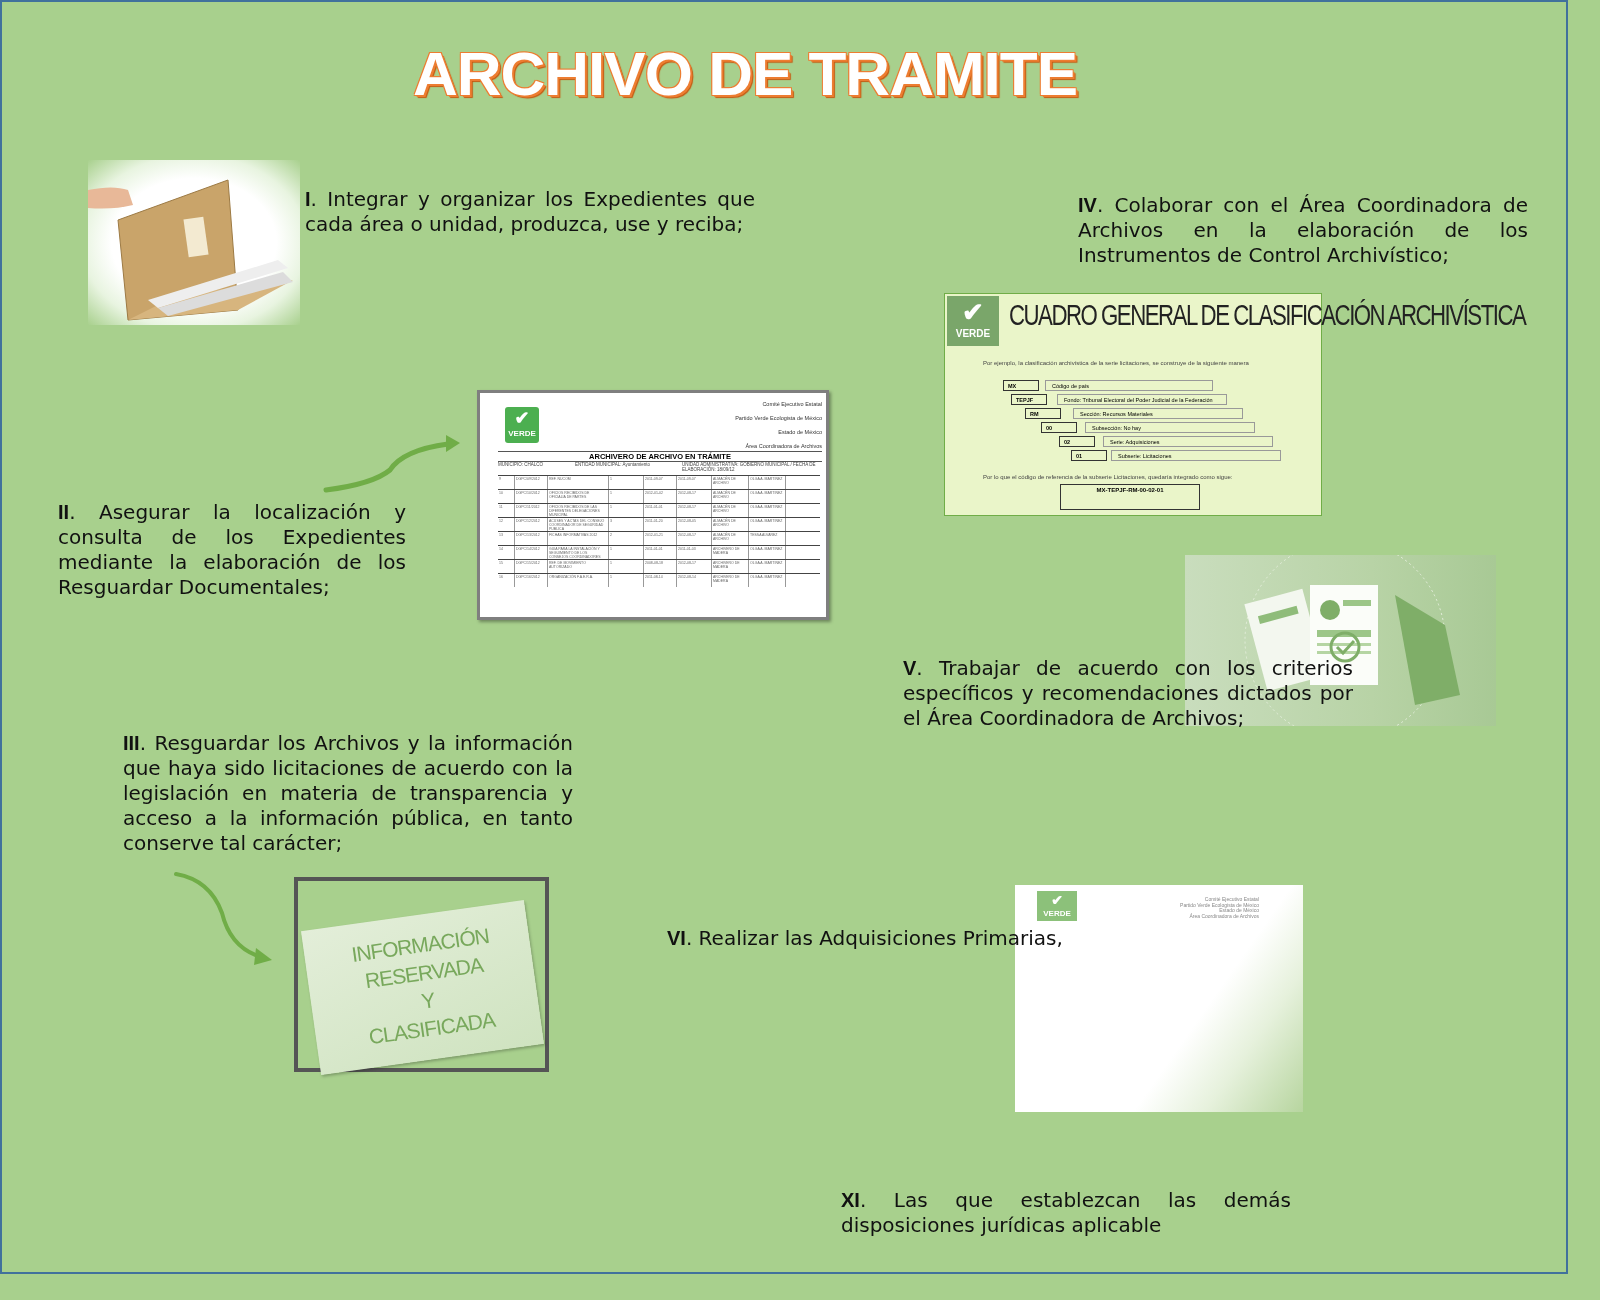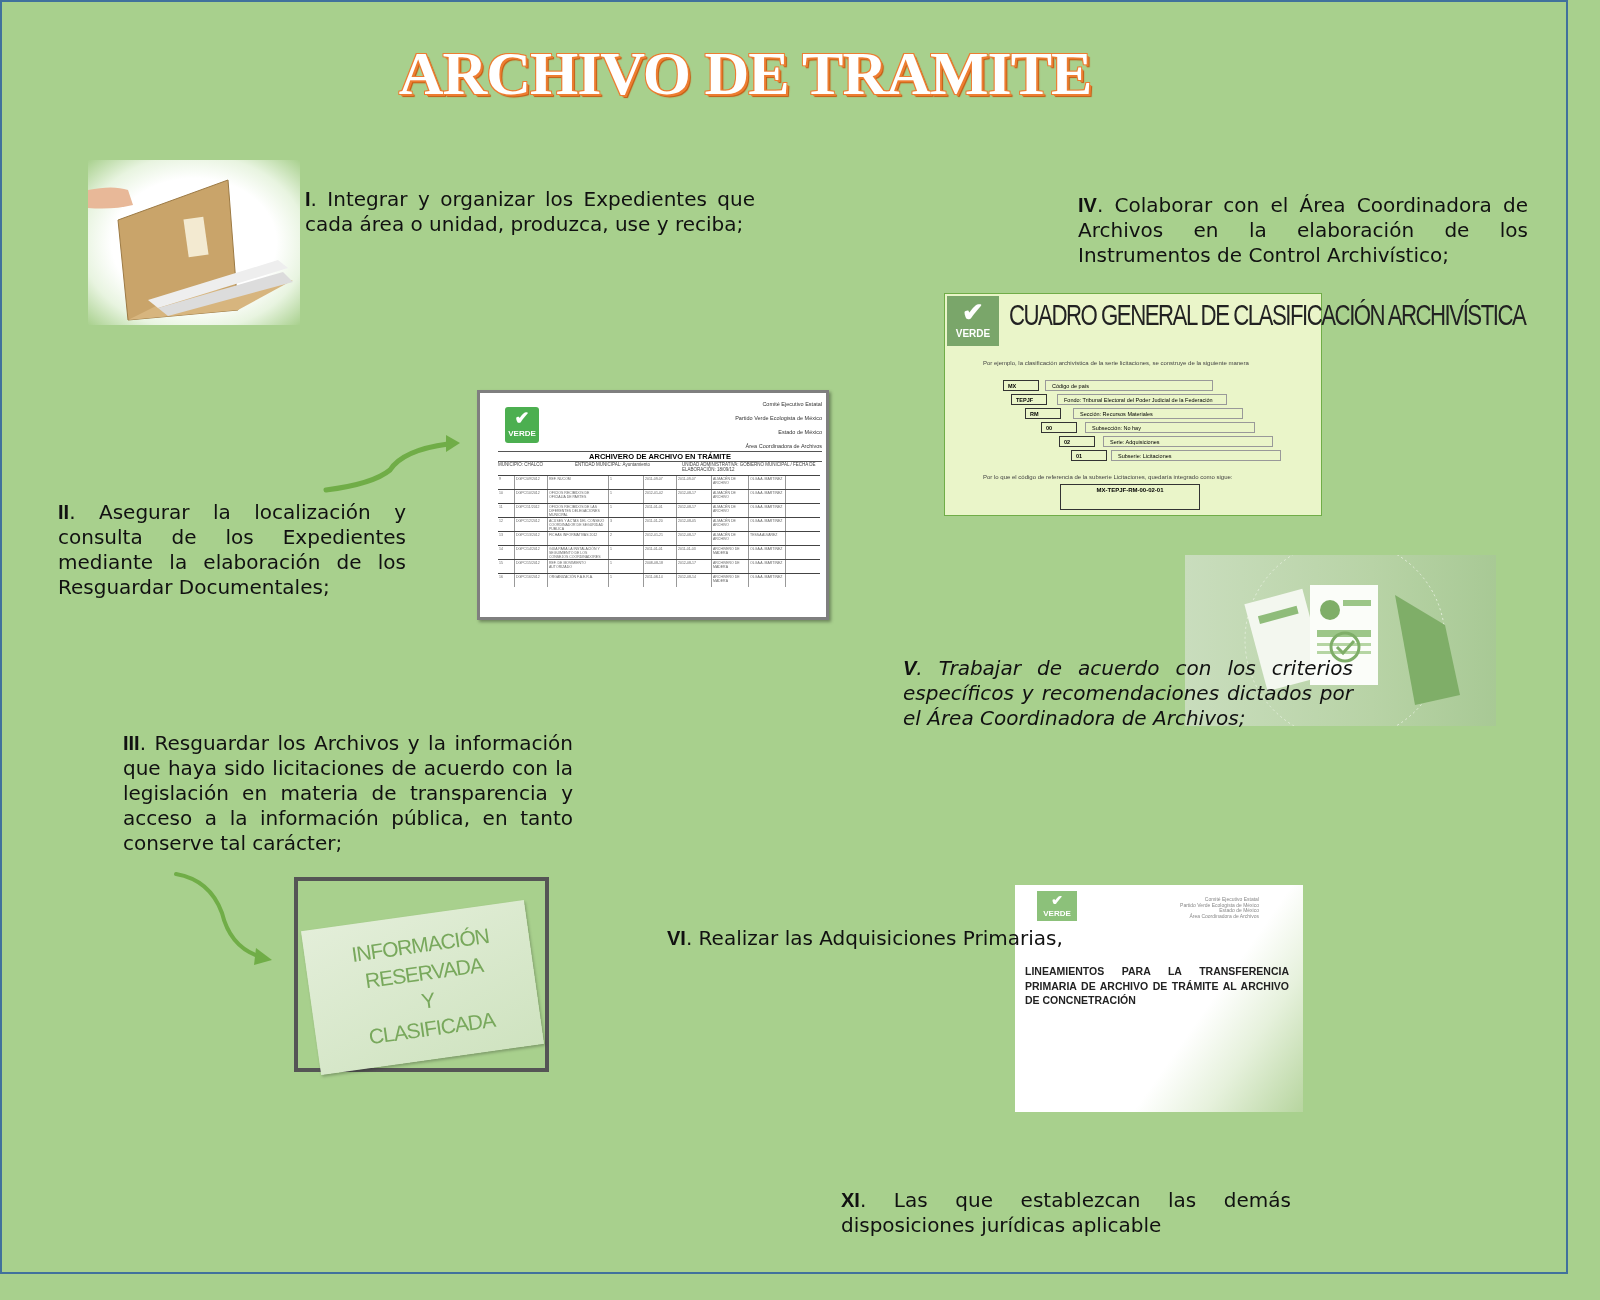--- a/index.html
+++ b/index.html
@@ -1,18 +1,18 @@
 <!DOCTYPE html>
 <html><head>
 <meta charset="utf-8">
 <style>
   html,body{margin:0;padding:0;background:#a8d08d;}
   body{width:1568px;height:1274px;position:relative;overflow:hidden;font-family:"DejaVu Sans","Liberation Sans",sans-serif;}
   .frame{position:absolute;left:0;top:0;width:1564px;height:1270px;border:2px solid #41719c;background:#a8d08d;}
-  .title{position:absolute;left:0;width:1490px;top:38px;text-align:center;font-family:Liberation Serif, serif;font-weight:bold;font-size:62px;color:#fff;letter-spacing:-1px;
+  .title{position:absolute;left:0;width:1490px;top:38px;text-align:center;font-family:Liberation Sans, sans-serif;font-weight:bold;font-size:62px;color:#fff;letter-spacing:-1px;
     text-shadow:2px 2px 0 #ed7d31,-1px -1px 0 #ed7d31,1px -1px 0 #ed7d31,-1px 1px 0 #ed7d31,3px 3px 1px #c55a11;}
   .para{position:absolute;font-family:"DejaVu Sans",sans-serif;font-size:20px;line-height:25px;color:#111;text-align:justify;}
   .para b{font-family:"Liberation Sans",sans-serif;font-weight:bold;}
   .img{position:absolute;}
   
   .folder{left:88px;top:160px;width:212px;height:165px;background:radial-gradient(ellipse at center,#ffffff 55%,#e8f4e0 75%,#a8d08d 100%);}
   
   .inv{left:477px;top:390px;width:352px;height:230px;background:#fff;border:3px solid #7f7f7f;box-shadow:2px 2px 3px rgba(0,0,0,.35);box-sizing:border-box;font-family:"Liberation Sans",sans-serif;}
   .inv .logo{position:absolute;left:25px;top:14px;width:34px;height:36px;background:#4caf50;border-radius:3px;color:#fff;font-size:8px;font-weight:bold;text-align:center;}
   .inv .hdr{position:absolute;right:4px;top:4px;text-align:right;font-size:5.5px;line-height:14px;color:#333;}
@@ -206,21 +206,21 @@
     <rect x="125" y="30" width="68" height="100" fill="#fbfdf9"></rect>
     <circle cx="145" cy="55" r="10" fill="#7fae68"></circle>
     <rect x="158" y="45" width="28" height="6" fill="#9cc688"></rect>
     <rect x="132" y="75" width="54" height="7" fill="#9cc688"></rect>
     <rect x="132" y="88" width="54" height="3" fill="#b5d5a3"></rect>
     <rect x="132" y="96" width="54" height="3" fill="#b5d5a3"></rect>
     <circle cx="160" cy="92" r="14" fill="none" stroke="#7fae68" stroke-width="3"></circle>
     <path d="M152 92 L158 98 L169 86" stroke="#7fae68" stroke-width="3" fill="none"></path>
   </svg>
 </div>
-<div class="para" style="left:903px;top:656px;width:450px;font-style:italic;">
+<div class="para" style="left:903px;top:656px;width:450px;">
   <b>V</b><span>. Trabajar de acuerdo con los criterios específicos y recomendaciones dictados por el Área Coordinadora de Archivos;</span>
 </div>
 
 <div class="para" style="left:123px;top:731px;width:450px;">
   <b>III</b><span>. Resguardar los Archivos y la información que haya sido licitaciones de acuerdo con la legislación en materia de transparencia y acceso a la información pública, en tanto conserve tal carácter;</span>
 </div>
 
 <svg class="arrow" style="left:170px;top:868px;" width="110" height="100" viewBox="0 0 110 100">
   <path d="M6 6 Q40 12 52 45 Q60 78 88 88" stroke="#70ad47" stroke-width="4" fill="none" stroke-linecap="round"></path>
   <path d="M86 80 L102 92 L84 97 Z" fill="#70ad47"></path>
@@ -236,21 +236,20 @@
 </div>
 
 <div class="img linea">
   <div class="logo"><div style="height:18px;font-size:14px;line-height:18px;">✔</div><span>VERDE</span></div>
   <div class="hdr">
     <div>Comité Ejecutivo Estatal</div>
     <div>Partido Verde Ecologista de México</div>
     <div>Estado de México</div>
     <div>Área Coordinadora de Archivos</div>
   </div>
-  <div class="body">LINEAMIENTOS PARA LA TRANSFERENCIA PRIMARIA DE ARCHIVO DE TRÁMITE AL ARCHIVO DE CONCNETRACIÓN</div>
 </div>
 
 <div class="para" style="left:667px;top:926px;width:460px;text-align:left;">
   <b>VI</b><span>. Realizar las Adquisiciones Primarias,</span>
 </div>
 
 <div class="para" style="left:841px;top:1188px;width:450px;">
   <b>XI</b><span>. Las que establezcan las demás disposiciones jurídicas aplicable</span>
 </div>
 

